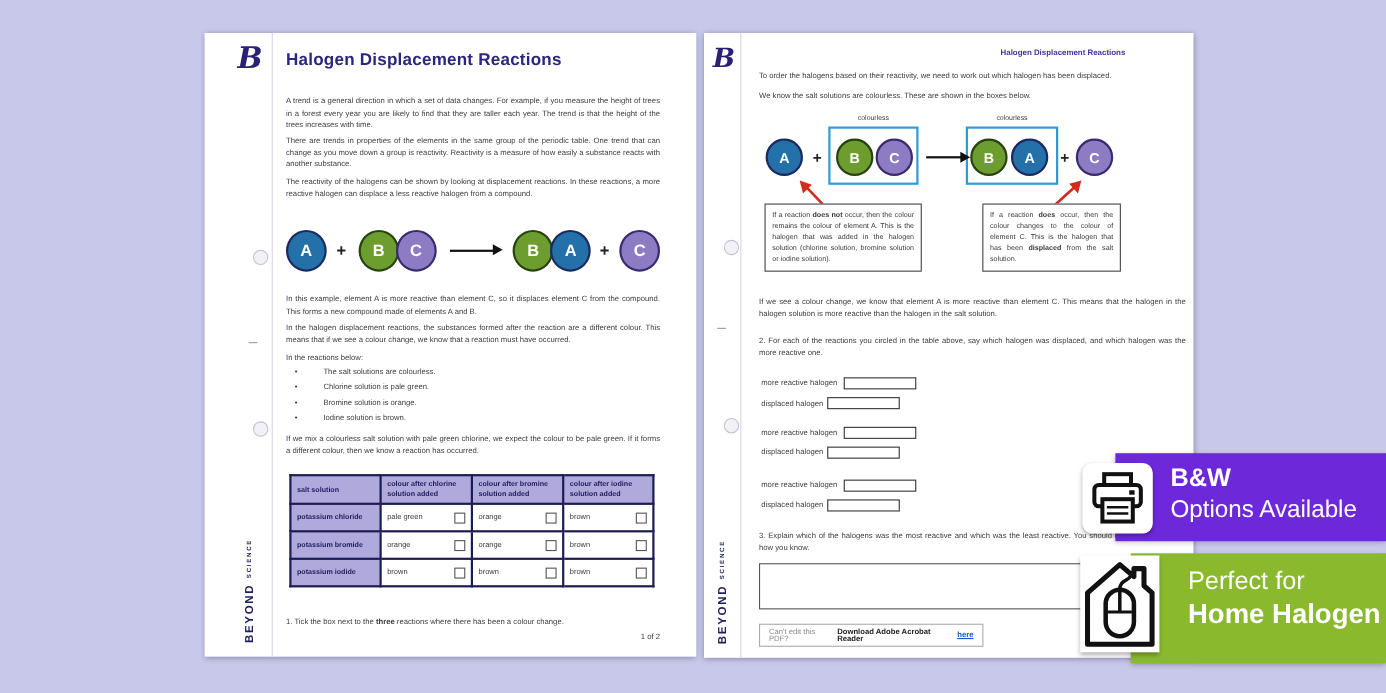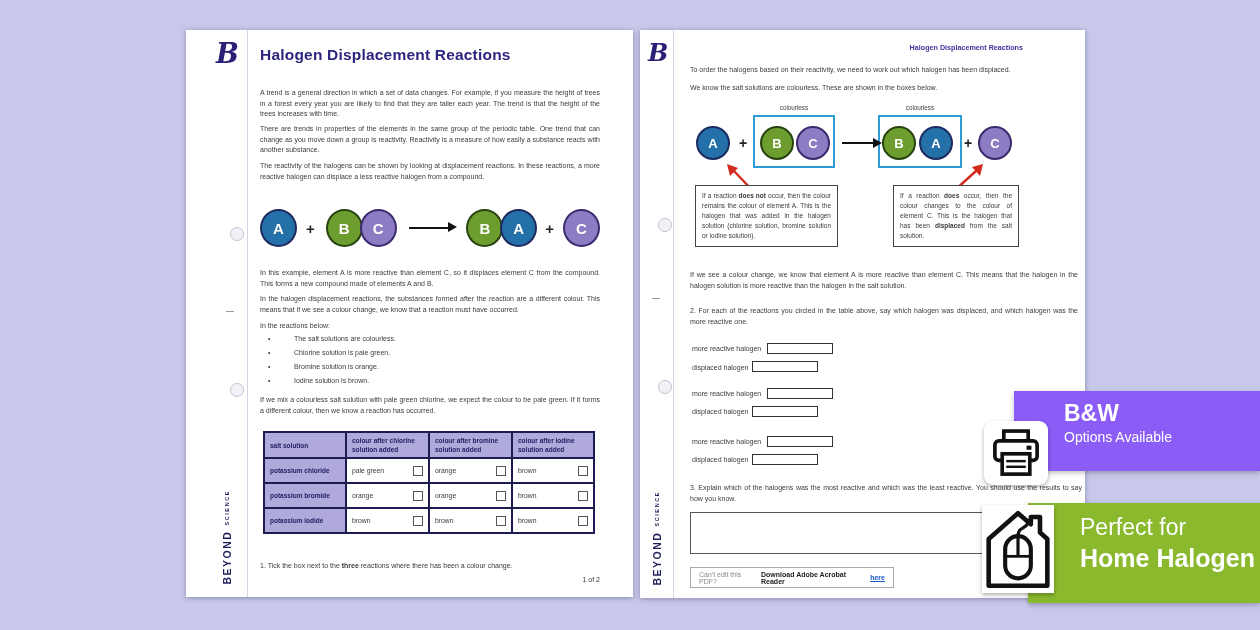--- a/index.html
+++ b/index.html
@@ -60,23 +60,23 @@
   .plus2 { position:absolute; font-size:14px; font-weight:bold; color:#222; transform:translate(-50%,-50%); }
   .note { position:absolute; border:1px solid #444; padding:5px 6px; font-size:6.5px; line-height:1.55; color:#3b3b3b; text-align:justify; background:#fff; }
   .flabel { position:absolute; font-size:7px; color:#3b3b3b; }
   .field { position:absolute; width:66px; height:11px; border:1.4px solid #333; background:#fff; }
   .bigfield { position:absolute; border:1px solid #555; background:#fff; }
   .pdfbar { position:absolute; border:1px solid #aaa; background:#fff; display:flex; align-items:center; padding:0 8px; font-size:7px; }
   .pdfbar .g { color:#8a8a8a; } .pdfbar .bd { color:#222; font-weight:bold; } .pdfbar .lk { color:#1957c8; font-weight:bold; text-decoration:underline; cursor:pointer; }
 
   
   .badge { position:absolute; z-index:10; color:#fff; box-shadow:0 2px 5px rgba(0,0,0,.25); }
-  .badge-bw { left:1014px; top:391px; width:246px; height:80px; background:#8b5cf6; }
+  .badge-bw { left:1014px; top:412px; width:246px; height:80px; background:#6d28d9; }
   .badge-bw .l1 { position:absolute; left:50px; top:9px; font-size:23px; font-weight:bold; }
-  .badge-bw .l2 { position:absolute; left:50px; top:38px; font-size:14px; }
+  .badge-bw .l2 { position:absolute; left:50px; top:38px; font-size:22px; }
   .badge-home { left:1028px; top:503px; width:232px; height:100px; background:#8ab92e; }
   .badge-home .l1 { position:absolute; left:52px; top:11px; font-size:23px; }
   .badge-home .l2 { position:absolute; left:52px; top:41px; font-size:25px; font-weight:bold; }
   .icon-box { position:absolute; z-index:11; background:#fff; box-shadow:0 2px 4px rgba(0,0,0,.3); }
   .printer-box { left:984px; top:421px; width:64px; height:64px; border-radius:9px; display:flex; align-items:center; justify-content:center; }
   .house-box { left:982px; top:505px; width:72px; height:88px; display:flex; align-items:center; justify-content:center; }
 
   .redarr { position:absolute; }
 </style>
 </head>

